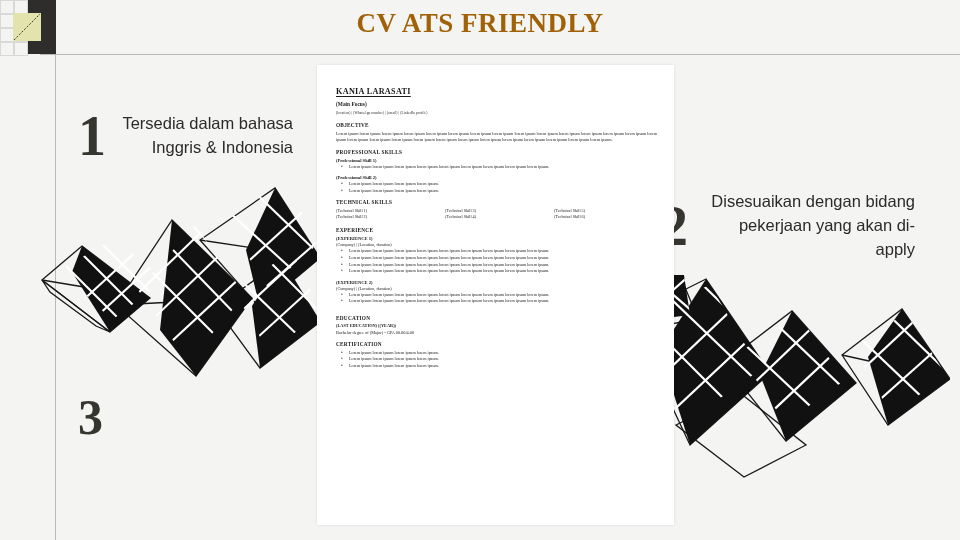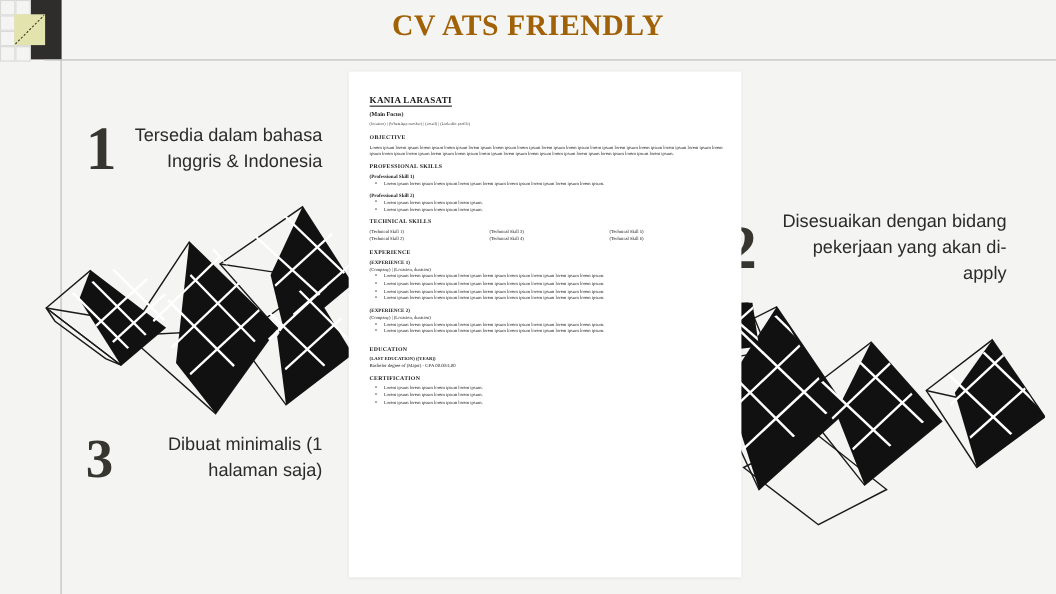--- a/index.html
+++ b/index.html
@@ -250,21 +250,20 @@
     <div class="txt">Tersedia dalam bahasa Inggris &amp; Indonesia</div>
   </div>
 
   <div class="feature" id="feature-2">
     <div class="num">2</div>
     <div class="txt">Disesuaikan dengan bidang pekerjaan yang akan di-apply</div>
   </div>
 
   <div class="feature" id="feature-3">
     <div class="num">3</div>
-    <div class="txt">Dibuat minimalis (1 halaman saja)</div>
   </div>
 
   <div class="paper">
     <div class="paper-inner">
 
       <div class="cv-name">KANIA LARASATI</div>
       <div class="cv-focus">(Main Focus)</div>
       <div class="cv-contact">(location) | (WhatsApp number) |  (email) | (LinkedIn profile)</div>
 
       <div class="cv-h">OBJECTIVE</div>

